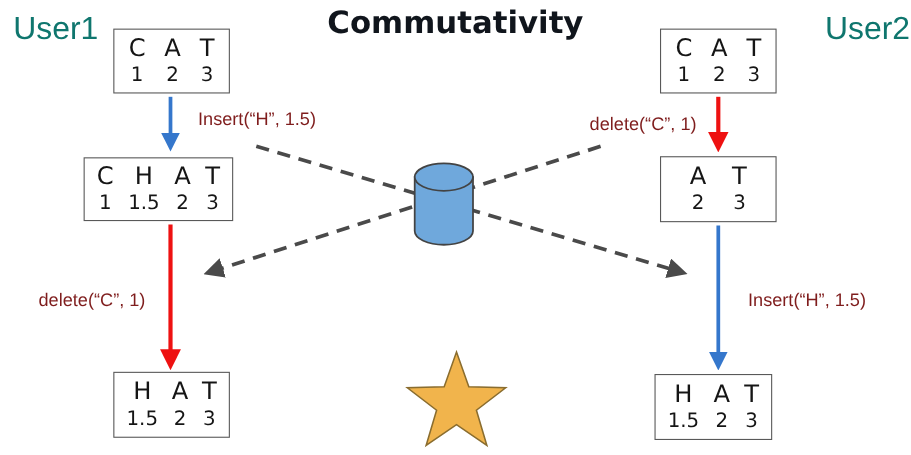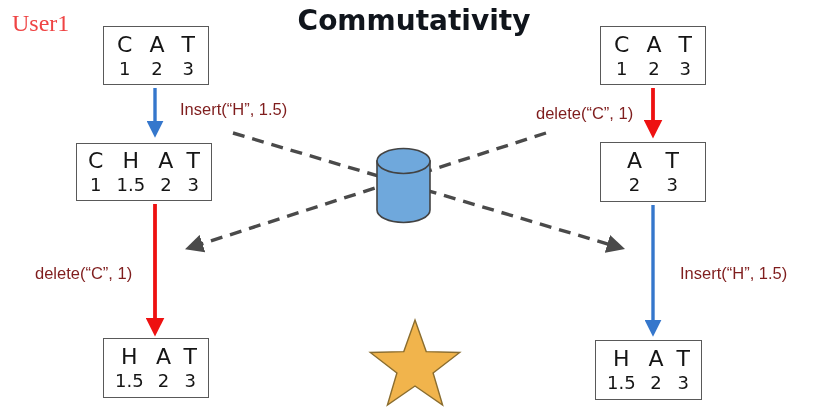--- a/index.html
+++ b/index.html
@@ -1,21 +1,21 @@
 <!DOCTYPE html>
 <html><head>
 <meta charset="utf-8">
 <style>
   html,body{margin:0;padding:0;background:#fff;}
   #stage{position:relative;width:828px;height:414px;background:#ffffff;overflow:hidden;
          font-family:"Liberation Sans",sans-serif;color:#141414;}
   #arrow-layer{position:absolute;left:0;top:0;width:828px;height:414px;}
   .title{position:absolute;left:0;top:4px;width:828px;text-align:center;
          font-family:"DejaVu Sans",sans-serif;font-size:28px;font-weight:600;color:#10151c;}
-  .user-label{position:absolute;font-family:Liberation Serif, serif;font-size:24px;color:#ef4444;}
+  .user-label{position:absolute;font-family:Liberation Sans, sans-serif;font-size:29px;color:#0f766e;}
   #user1-label{left:12px;top:10px;}
   #user2-label{left:750px;top:10px;}
   .box{position:absolute;background:#fff;border:1.6px solid #595959;box-sizing:border-box;
        display:flex;justify-content:space-between;align-items:center;}
   .col{display:flex;flex-direction:column;align-items:center;line-height:1;}
   .ltr{font-family:"DejaVu Sans",sans-serif;font-size:22px;color:#151515;}
   .num{font-family:"DejaVu Sans",sans-serif;font-size:18px;color:#151515;margin-top:4px;}
   .op-label{position:absolute;font-size:16.5px;color:#7f1d1d;white-space:nowrap;}
 </style>
 </head>
@@ -47,20 +47,21 @@
     <line x1="155" y1="88" x2="155" y2="131" stroke-width="3.4" marker-end="url(#mblue)" stroke="#3577cc"></line>
     <line x1="155" y1="204" x2="155" y2="329" stroke-width="3.8" marker-end="url(#mred)" stroke="#ee1111"></line>
     <line x1="653" y1="88" x2="653" y2="131" stroke-width="3.8" marker-end="url(#mred)" stroke="#ee1111"></line>
     <line x1="653" y1="205" x2="653" y2="330" stroke-width="3.4" marker-end="url(#mblue)" stroke="#3577cc"></line>
 
     <polygon points="415,320 426.2,351.6 459.7,352.5 433.1,372.9 442.6,405 415,386 387.4,405 396.9,372.9 370.3,352.5 403.8,351.6" stroke-width="1.4" stroke-linejoin="miter" fill="#f1b44c" stroke="#8a6d2f"></polygon>
   </svg>
 
   <div class="title">Commutativity</div>
   <div class="user-label" id="user1-label">User1</div>
+  <div class="user-label" id="user2-label">User2</div>
 
   <div class="box" style="left:103px;top:26px;width:106px;height:59px;padding:0 13px;">
     <div class="col">
       <span class="ltr">C</span>
       <span class="num">1</span>
     </div>
     <div class="col">
       <span class="ltr">A</span>
       <span class="num">2</span>
     </div>

